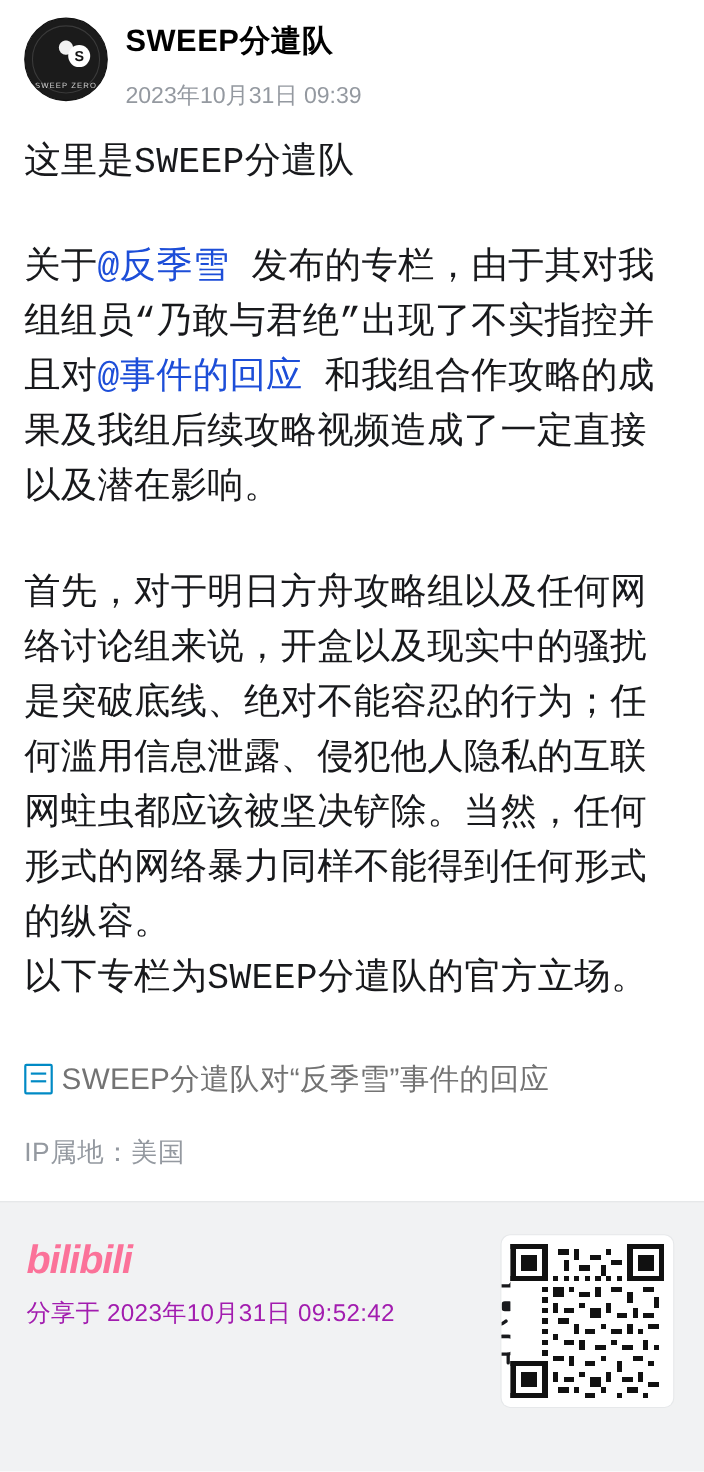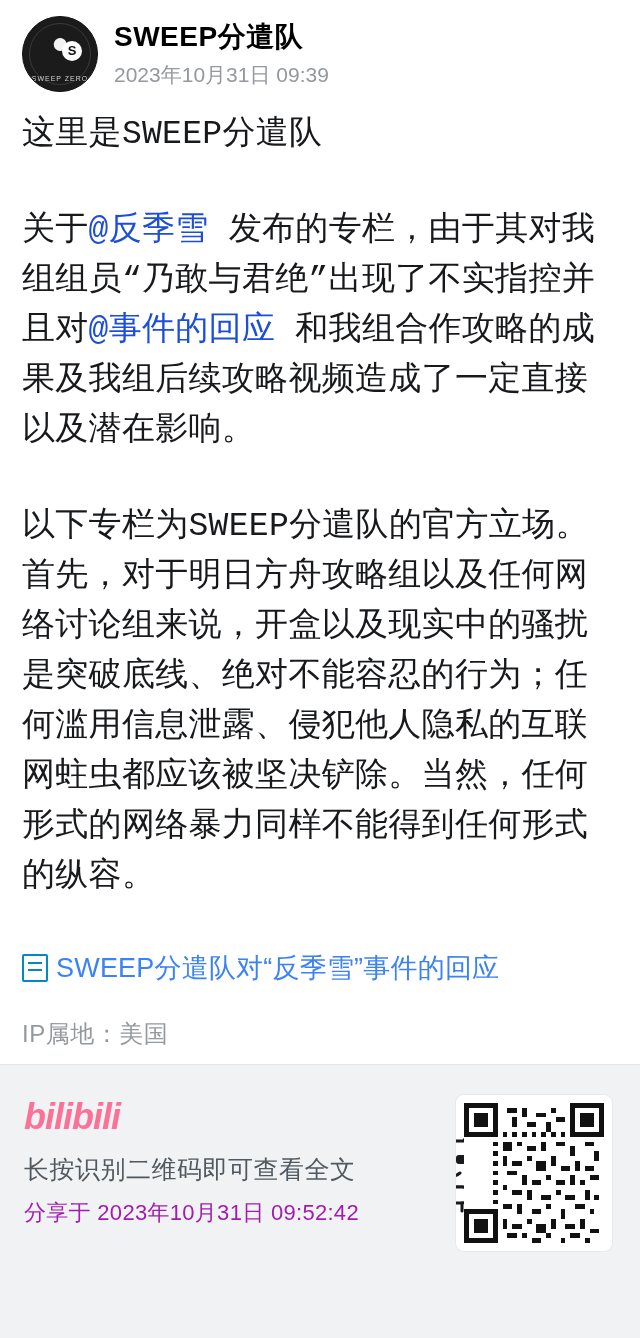--- a/index.html
+++ b/index.html
@@ -95,21 +95,21 @@
     font-size: 28px;
     font-weight: bold;
     color: #000000;
     line-height: 38px;
     letter-spacing: 0.5px;
   }
   .timestamp {
     font-size: 21px;
     color: #9499a0;
     line-height: 34px;
-    margin-top: 2px;
+    margin-top: 15px;
   }
 
   .body-text {
     font-size: 33px;
     line-height: 50px;
     color: #18191c;
     letter-spacing: 0.3px;
     word-break: break-all;
     font-family: Liberation Mono, monospace;
   }
@@ -123,21 +123,21 @@
     color: #1d4ed8;
   }
 
   .article-link {
     display: flex;
     align-items: center;
     gap: 8px;
     margin-top: 44px;
     font-size: 27px;
     line-height: 44px;
-    color: #3b82f6;
+    color: #737373;
     letter-spacing: 0.2px;
   }
   .article-icon {
     flex: 0 0 auto;
     width: 26px;
     height: 28px;
     border: 2px solid #008ac5;
     border-radius: 2px;
     position: relative;
     box-sizing: border-box;
@@ -157,21 +157,21 @@
   .ip-line {
     font-size: 24px;
     color: #9499a0;
     margin-top: 28px;
     letter-spacing: 0.5px;
   }
 
   
   .share-bar {
     flex: 0 0 auto;
-    height: 274px;
+    height: 246px;
     background: #f1f2f3;
     border-top: 1px solid #e3e5e7;
     box-sizing: border-box;
     padding: 30px 24px 0 24px;
     display: flex;
     align-items: flex-start;
     justify-content: space-between;
   }
   .share-left {
     display: flex;
@@ -238,36 +238,35 @@
       </div>
       <div class="head-text">
         <div class="author">SWEEP分遣队</div>
         <div class="timestamp">2023年10月31日 09:39</div>
       </div>
     </div>
 
     <div class="body-text">
       <p class="para" id="para-0"><span>这里是SWEEP分遣队</span></p>
       <p class="para" id="para-1"><span>关于</span><span class="mention">@反季雪</span><span> 发布的专栏，由于其对我组组员“乃敢与君绝”出现了不实指控并且对</span><span class="mention">@事件的回应</span><span> 和我组合作攻略的成果及我组后续攻略视频造成了一定直接以及潜在影响。</span></p>
+      <p class="para tight" id="para-2"><span>首先，对于明日方舟攻略组以及任何网络讨论组来说，开盒以及现实中的骚扰是突破底线、绝对不能容忍的行为；任何滥用信息泄露、侵犯他人隐私的互联网蛀虫都应该被坚决铲除。当然，任何形式的网络暴力同样不能得到任何形式的纵容。</span></p>
       <p class="para tight" id="para-3"><span>以下专栏为SWEEP分遣队的官方立场。</span></p>
-      <p class="para tight" id="para-2"><span>首先，对于明日方舟攻略组以及任何网络讨论组来说，开盒以及现实中的骚扰是突破底线、绝对不能容忍的行为；任何滥用信息泄露、侵犯他人隐私的互联网蛀虫都应该被坚决铲除。当然，任何形式的网络暴力同样不能得到任何形式的纵容。</span></p>
     </div>
 
     <div class="article-link">
       <span class="article-icon"></span>
       <span>SWEEP分遣队对“反季雪”事件的回应</span>
     </div>
 
     <div class="ip-line">IP属地：美国</div>
   </div>
 
   <div class="share-bar">
     <div class="share-left">
       <div class="bili-logo">bilibili</div>
-      <div class="share-tip">长按识别二维码即可查看全文</div>
       <div class="share-time">分享于 2023年10月31日 09:52:42</div>
     </div>
 
     <div class="qr-box">
       <svg class="qr-mascot" viewBox="0 0 78 92">
         <g fill="none" stroke="#18191c" stroke-width="3" stroke-linecap="round">
           <line x1="18" y1="6" x2="28" y2="20"></line>
           <line x1="60" y1="6" x2="50" y2="20"></line>
         </g>
         <rect x="12" y="18" width="54" height="46" rx="12" fill="#ffffff" stroke="#18191c" stroke-width="3"></rect>

